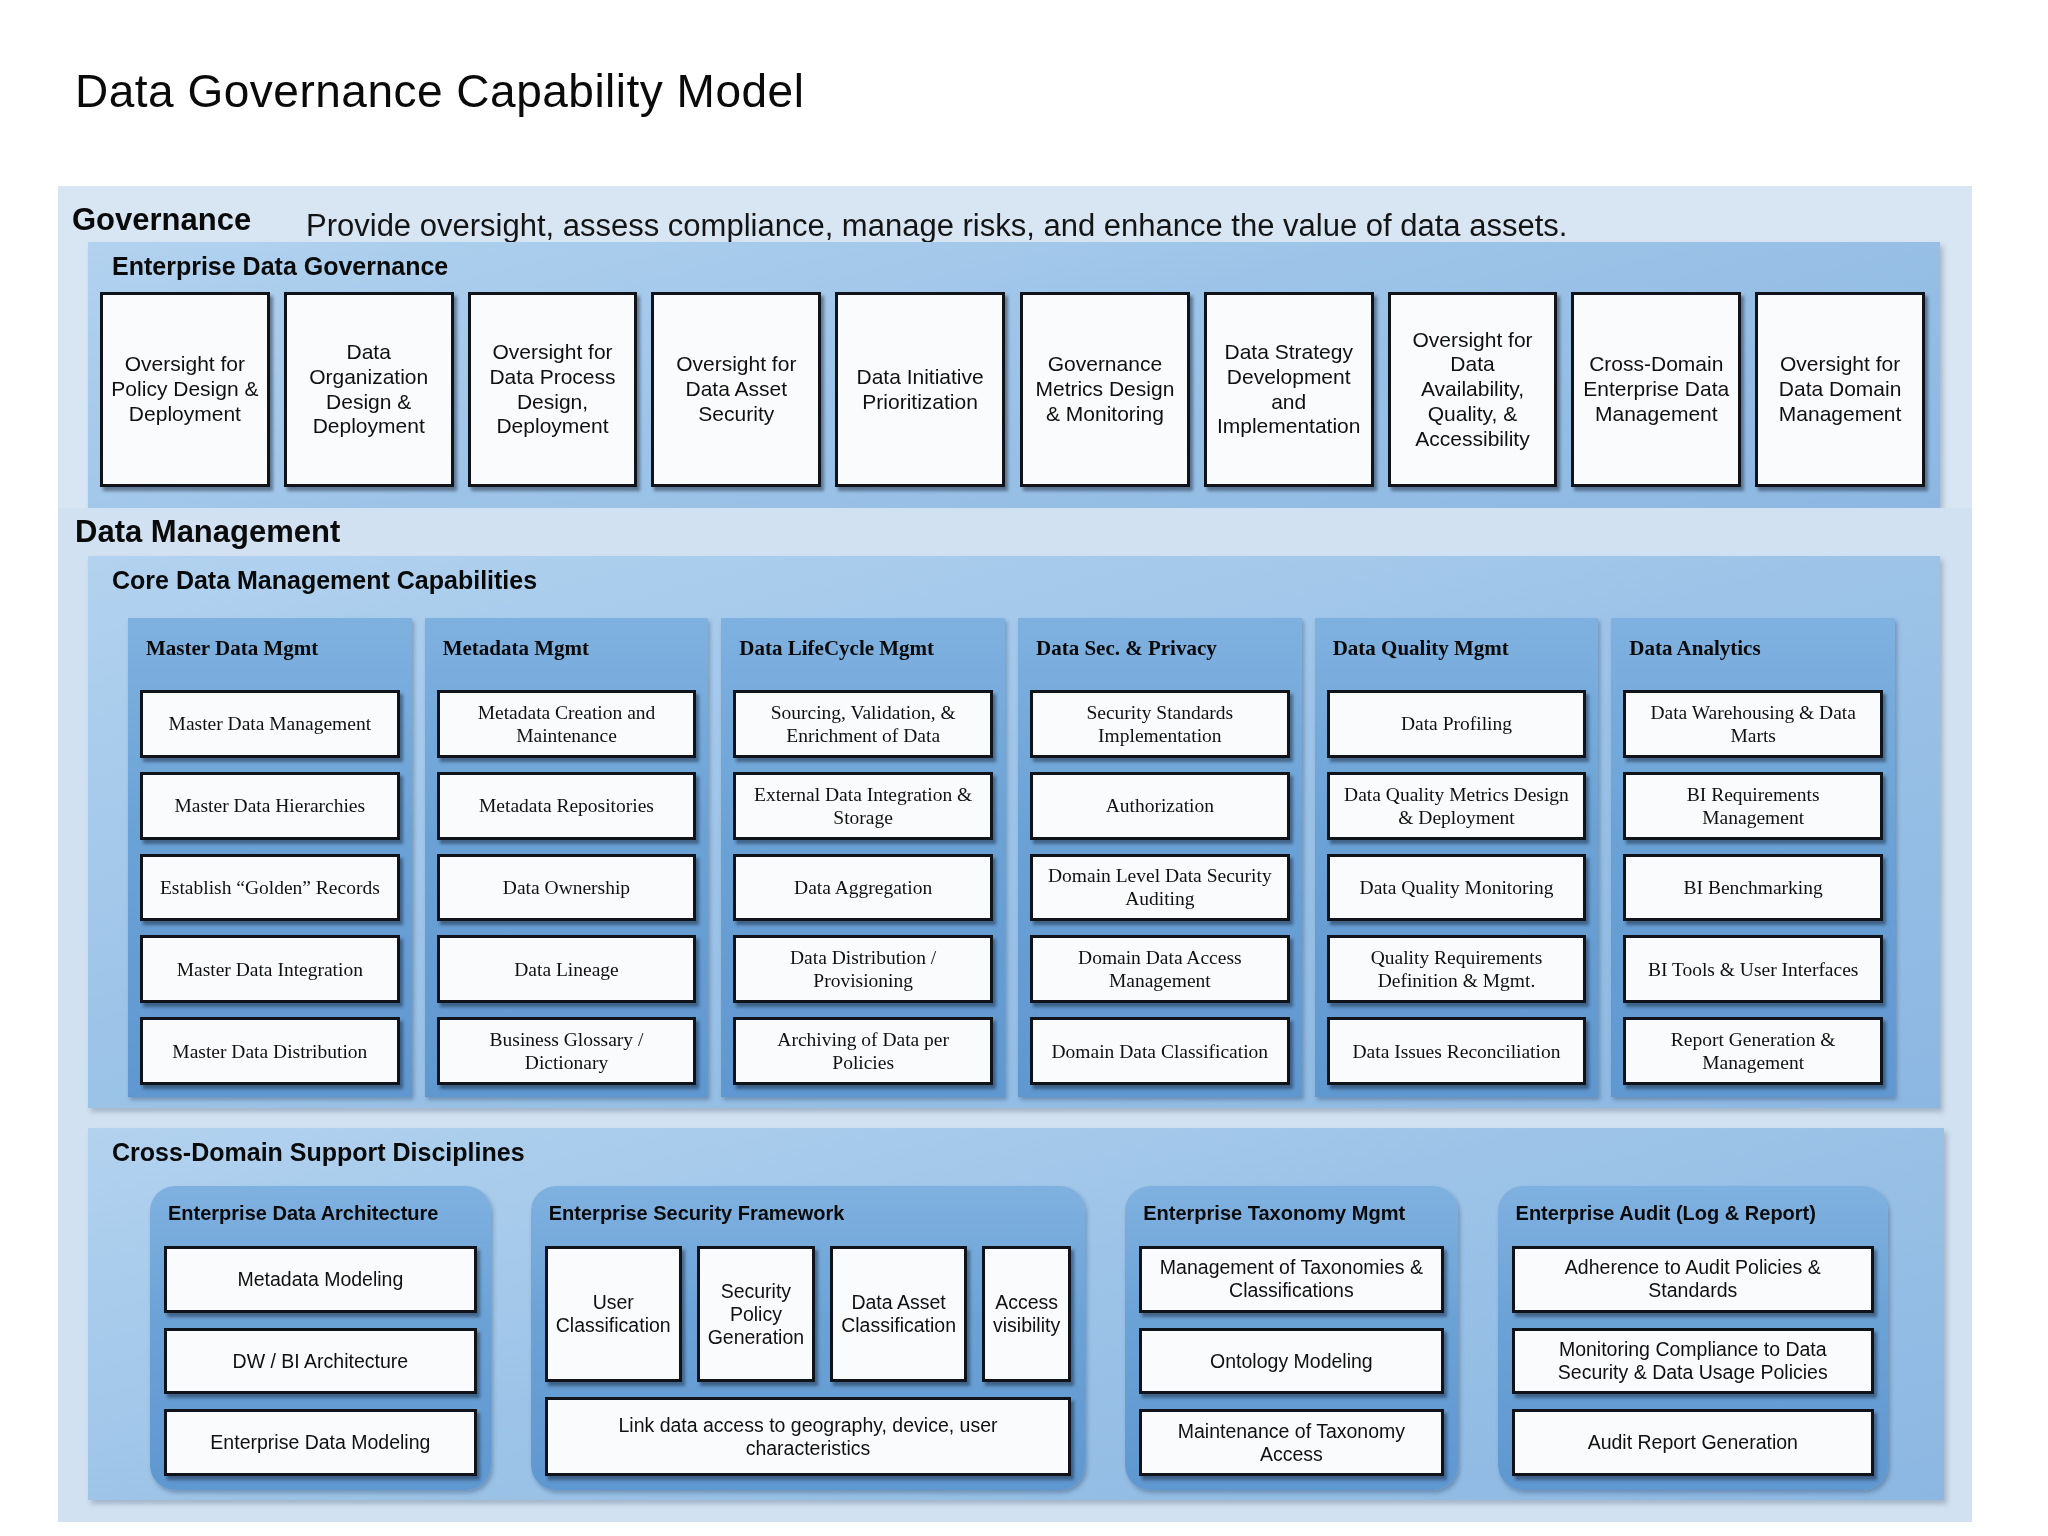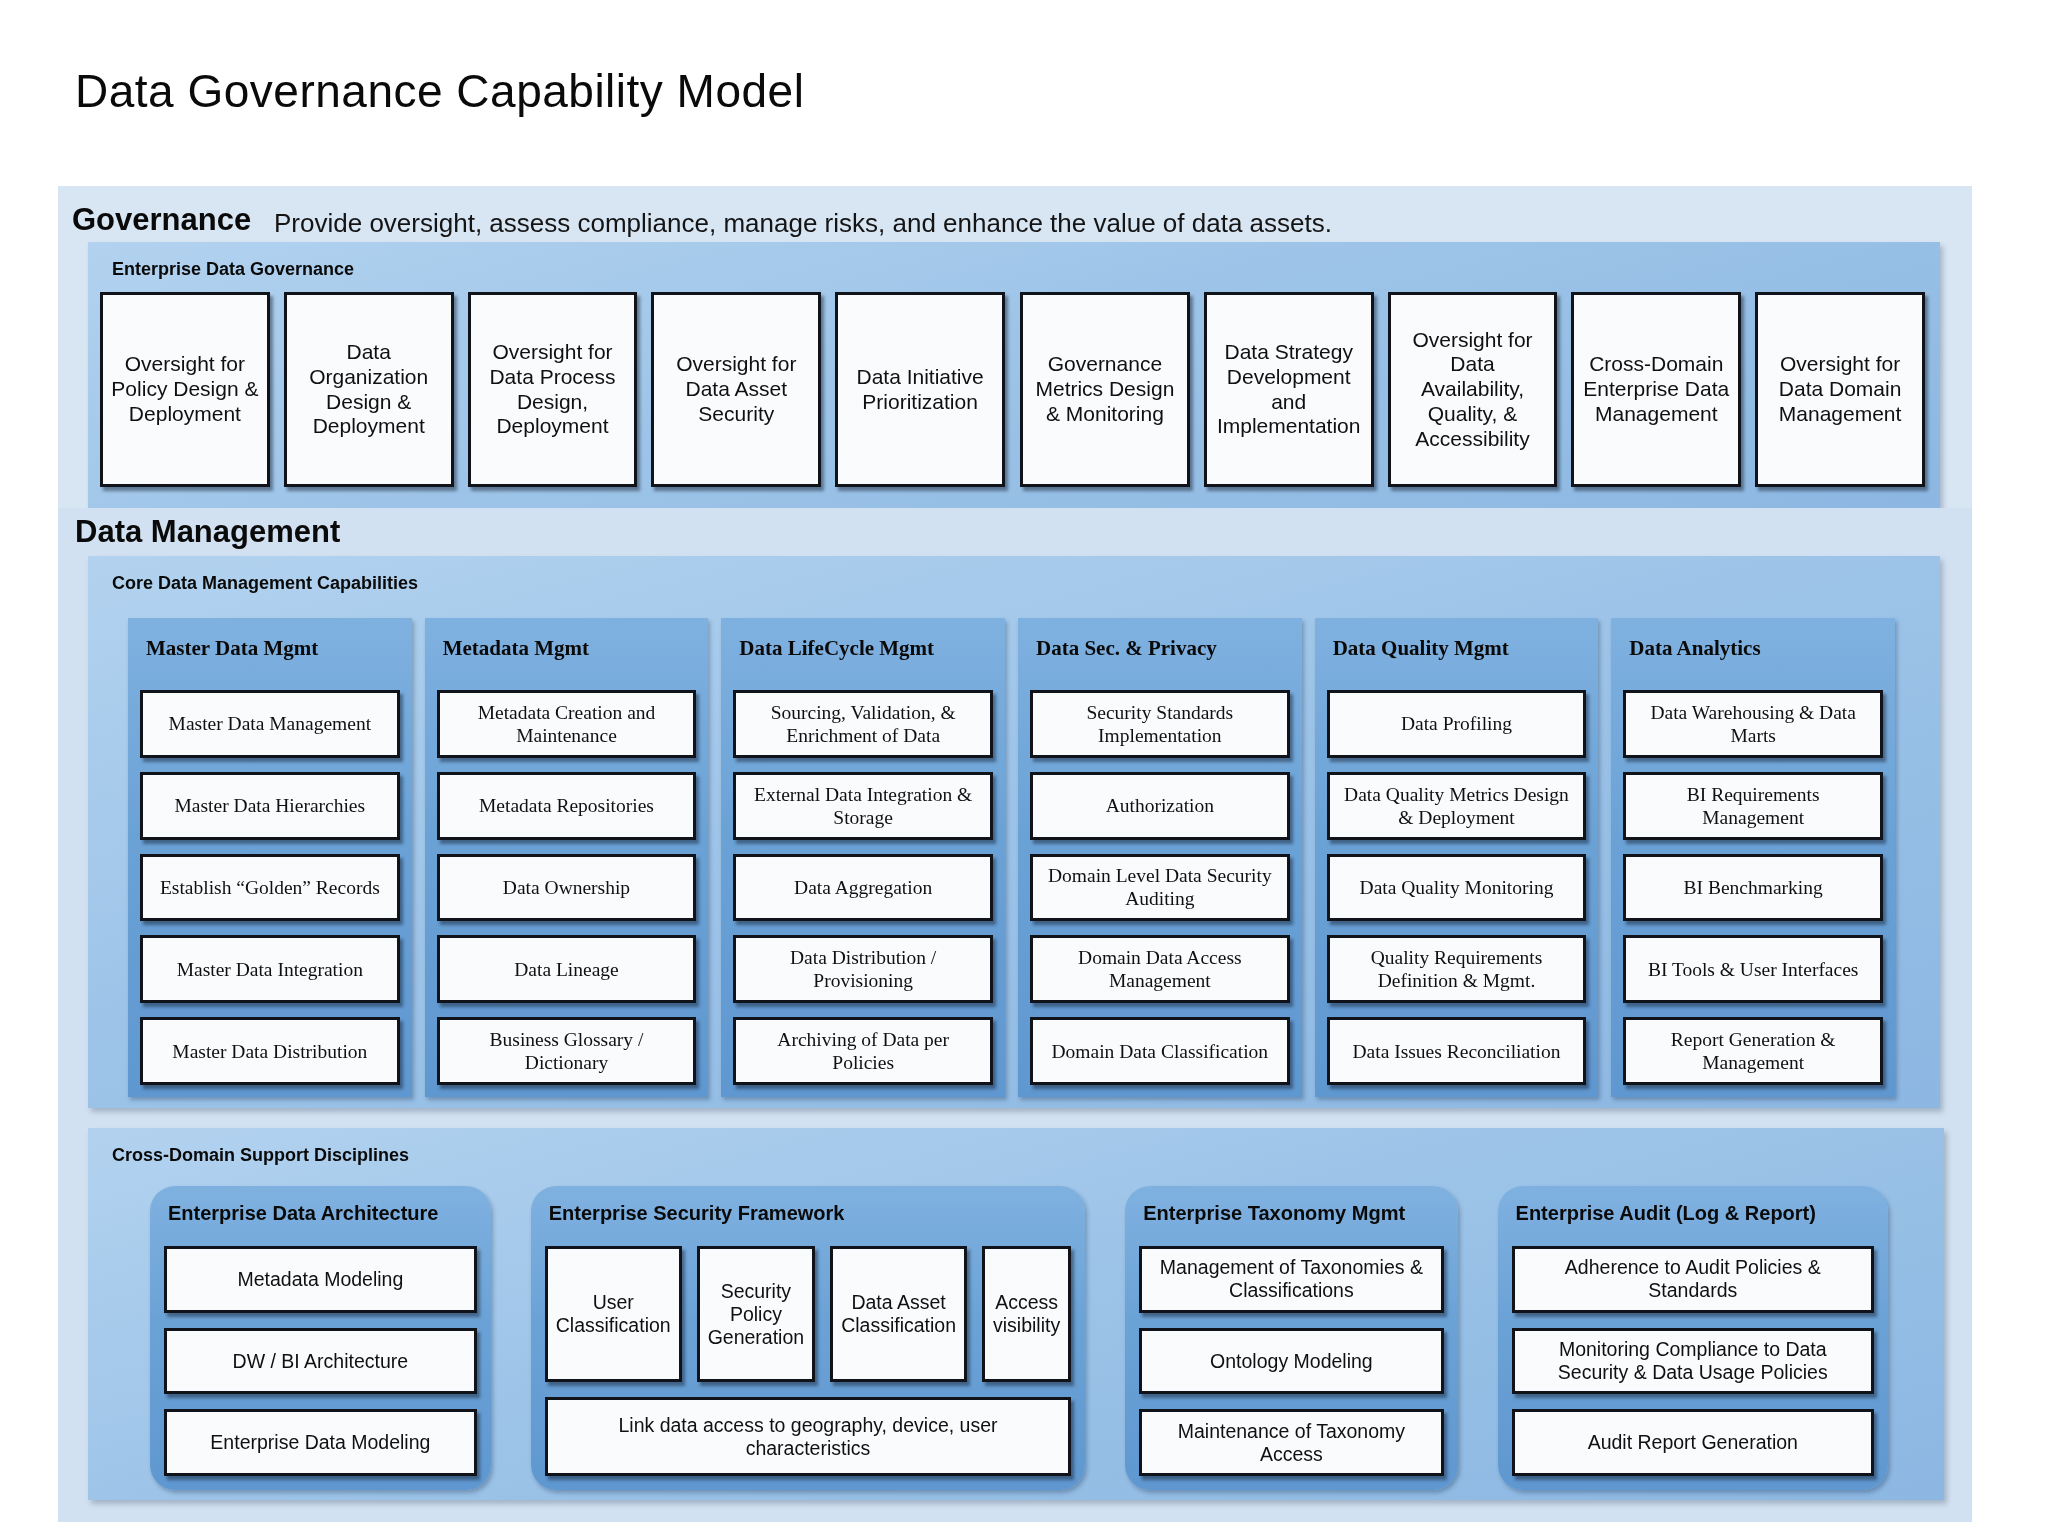--- a/index.html
+++ b/index.html
@@ -26,33 +26,33 @@
   .band-governance { top: 186px; height: 322px; background: #d8e5f3; }
   .band-datamgmt   { top: 508px; height: 1014px; background: #d2e1f1; padding-left: 12px; }
   .band-label {
     position: absolute;
     font-size: 31px;
     font-weight: 700;
     color: #0a0a0a;
   }
   .gov-label { left: 14px; top: 16px; }
   .gov-desc {
-    position: absolute; left: 216px; top: 22px;
-    font-size: 26px; font-weight: 400; color: #141414;
+    position: absolute; left: 248px; top: 22px;
+    font-size: 31px; font-weight: 400; color: #141414;
   }
   .dm-label { left: 17px; top: 6px; }
   
   .panel {
     position: absolute;
     background: linear-gradient(165deg, #b2d2ef 0%, #9dc4e8 45%, #8cb7e2 100%);
     box-shadow: 3px 4px 5px rgba(30,50,80,0.25);
   }
   .panel-title {
     position: absolute; left: 24px; top: 10px;
-    font-size: 18px; font-weight: 700; color: #0a0a0a; margin-top: 7px;
+    font-size: 25px; font-weight: 700; color: #0a0a0a;
   }
   .edg-panel  { left: 30px; top: 56px;  width: 1852px; height: 266px; }
   .core-panel { left: 30px; top: 48px;  width: 1852px; height: 552px; }
   .cross-panel{ left: 30px; top: 620px; width: 1856px; height: 372px; }
   
   .wbox {
     background: #fafbfd;
     border: 3px solid #10141a;
     box-shadow: 3px 4px 3px rgba(15,25,40,0.45);
     display: flex; align-items: center; justify-content: center;

